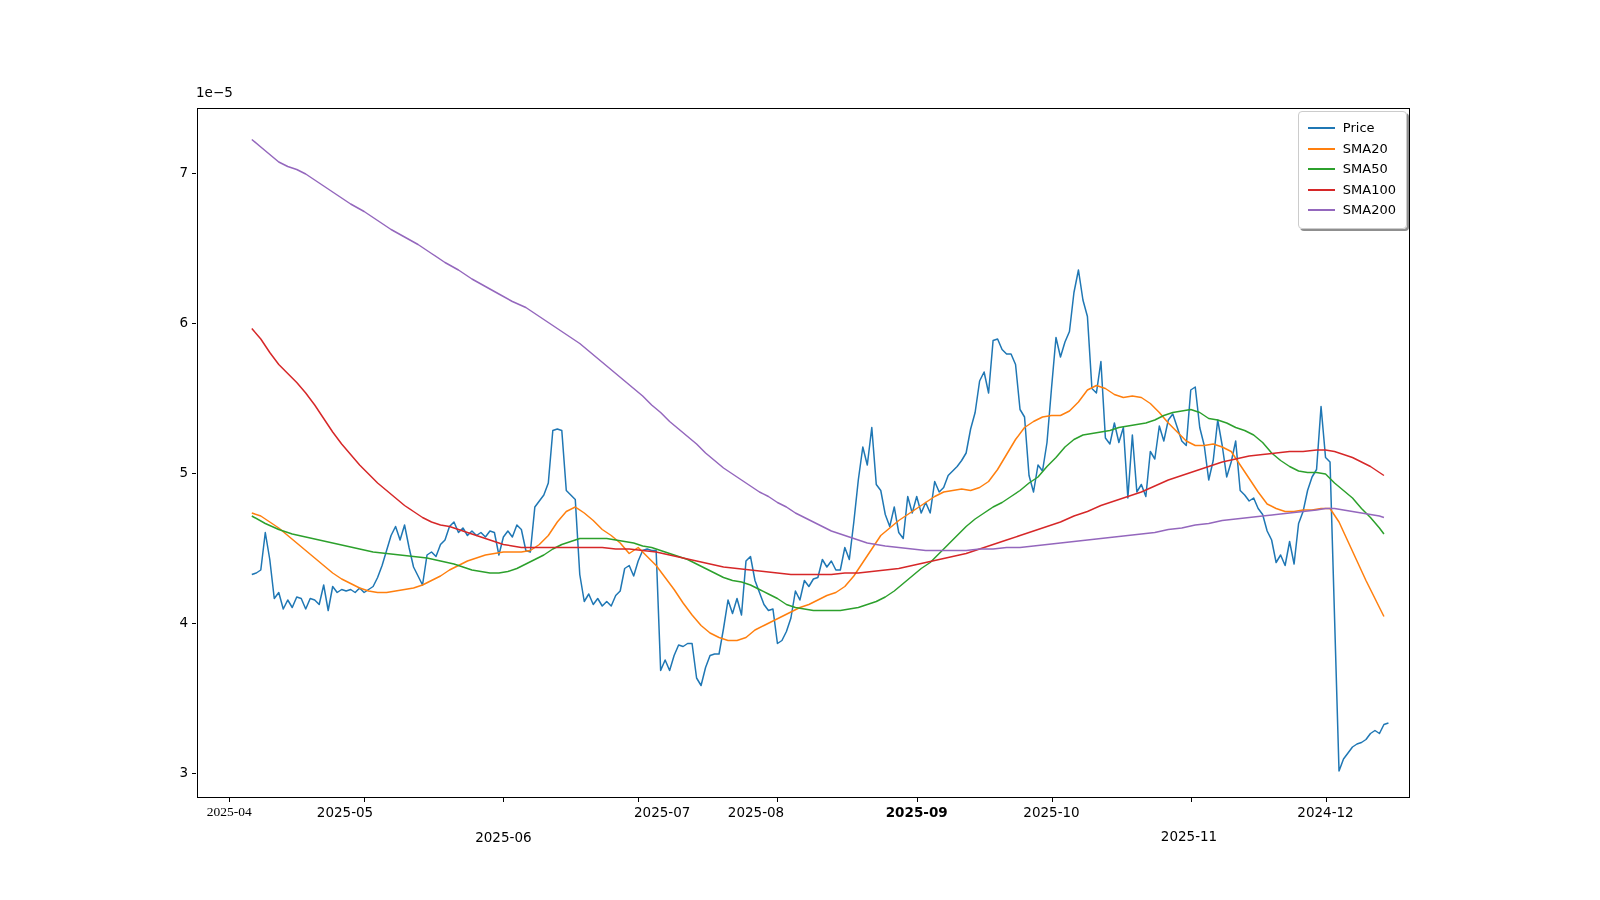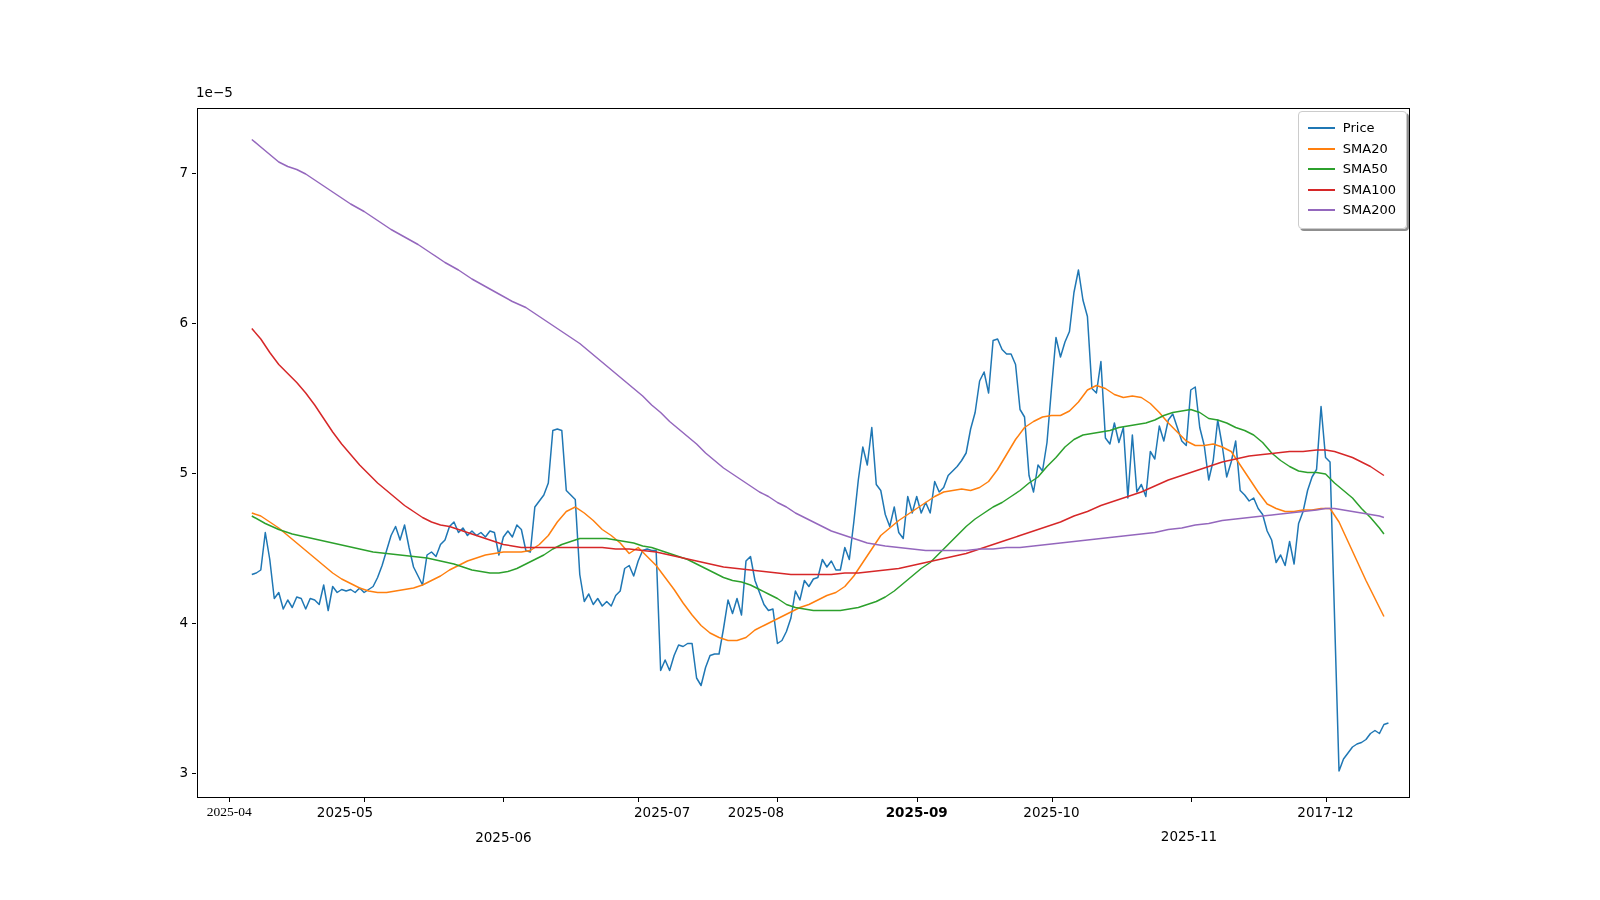--- a/index.html
+++ b/index.html
@@ -43,21 +43,21 @@
       <div class="xtick-label" style="left: 638.2px; top: 804px; margin-left: 24px;">2025-07</div>
       <div class="xtick-mark" style="left: 777.4px; top: 798px;"></div>
       <div class="xtick-label" style="left: 750px; top: 804px; margin-left: 6px;">2025-08</div>
       <div class="xtick-mark" style="left: 916.7px; top: 798px;"></div>
       <div class="xtick-label" style="left: 916.7px; top: 804px; font-weight: bold;">2025-09</div>
       <div class="xtick-mark" style="left: 1051.5px; top: 798px;"></div>
       <div class="xtick-label" style="left: 1051.5px; top: 804px;">2025-10</div>
       <div class="xtick-mark" style="left: 1190.8px; top: 798px;"></div>
       <div class="xtick-label" style="left: 1189px; top: 804px; margin-top: 24px;">2025-11</div>
       <div class="xtick-mark" style="left: 1325.5px; top: 798px;"></div>
-      <div class="xtick-label" style="left: 1325.5px; top: 804px;">2017-12</div>
+      <div class="xtick-label" style="left: 1325.5px; top: 804px;">2024-12</div>
     </div>
   <div id="yticks">
       <div class="ytick-mark" style="left: 192px; top: 772.5px;"></div>
       <div class="ytick-label" style="left: 148px; top: 763.5px;">3</div>
       <div class="ytick-mark" style="left: 192px; top: 622.5px;"></div>
       <div class="ytick-label" style="left: 148px; top: 613.5px;">4</div>
       <div class="ytick-mark" style="left: 192px; top: 472.5px;"></div>
       <div class="ytick-label" style="left: 148px; top: 463.5px;">5</div>
       <div class="ytick-mark" style="left: 192px; top: 322.5px;"></div>
       <div class="ytick-label" style="left: 148px; top: 313.5px;">6</div>

